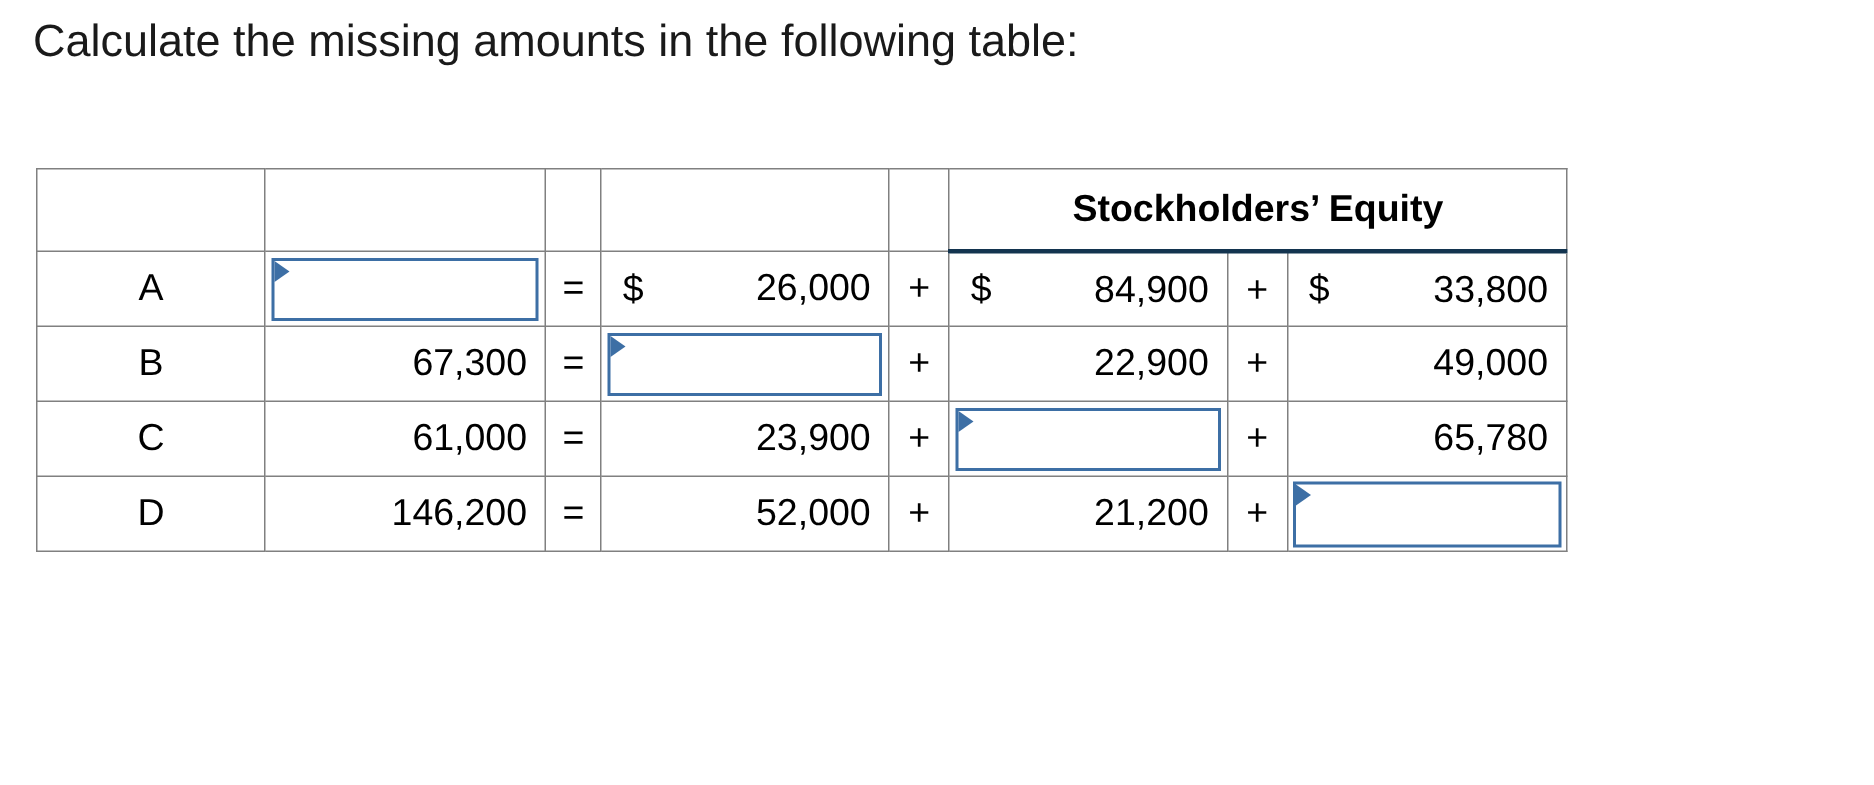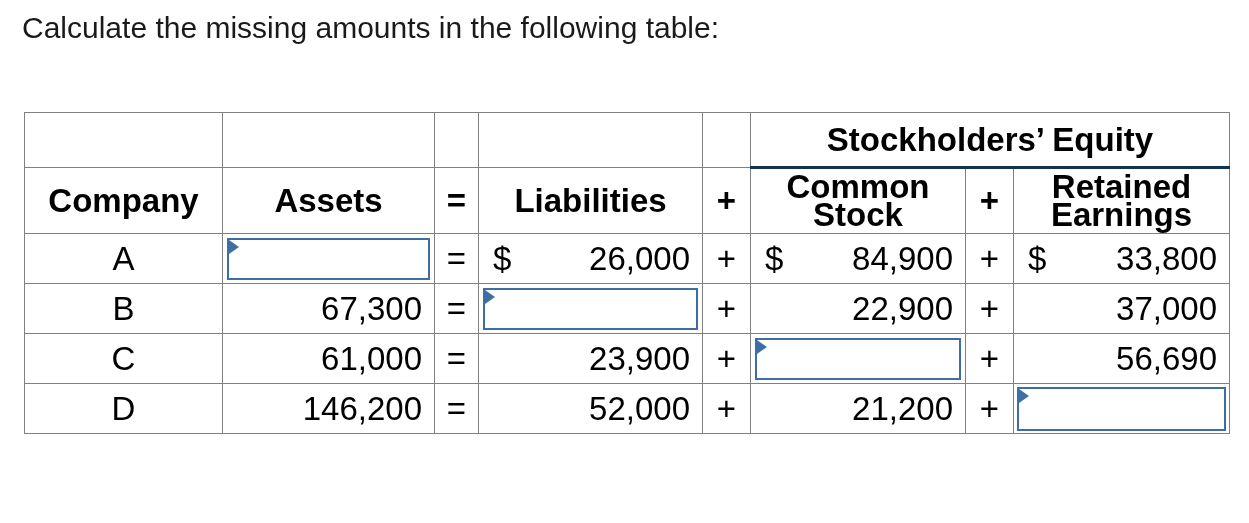--- a/index.html
+++ b/index.html
@@ -9,21 +9,21 @@
   }
   body {
     width: 1249px;
     height: 523px;
     font-family: "Liberation Sans", sans-serif;
     color: #000000;
     overflow: hidden;
   }
   .page {
     position: relative;
-    width: 1248px;
+    width: 1045px;
     height: 523px;
   }
   .prompt {
     position: absolute;
     left: 22px;
     top: 10px;
     font-size: 30px;
     line-height: 36px;
     color: #1a1a1a;
     white-space: nowrap;
@@ -34,21 +34,21 @@
     top: 112px;
   }
   table.grid {
     border-collapse: collapse;
     table-layout: fixed;
   }
   table.grid td, table.grid th {
     border: 1px solid #808080;
     padding: 0;
     margin: 0;
-    font-size: 33px;
+    font-size: 25px;
     color: #000000;
     background: #ffffff;
     vertical-align: middle;
     box-sizing: border-box;
   }
   .hdr {
     background: #73a8e0;
     font-weight: bold;
     text-align: center;
   }
@@ -147,36 +147,20 @@
       <tbody>
           <tr class="h-row1">
         <td class="hdr-blank"></td>
         <td class="hdr-blank"></td>
         <td class="hdr-blank"></td>
         <td class="hdr-blank"></td>
         <td class="hdr-blank"></td>
         <td class="se-title" colspan="3">Stockholders’ Equity</td>
       </tr>
 
-      <tr class="h-row2">
-        <td class="hdr">Company</td>
-        <td class="hdr">Assets</td>
-        <td class="hdr">=</td>
-        <td class="hdr">Liabilities</td>
-        <td class="hdr">+</td>
-        <td class="hdr twoline">
-          <div>Common</div>
-          <div>Stock</div>
-        </td>
-        <td class="hdr">+</td>
-        <td class="hdr twoline">
-          <div>Retained</div>
-          <div>Earnings</div>
-        </td>
-      </tr>
 
       <tr class="d-row">
         <td class="center">A</td>
         <td>
           <div class="inputbox">
             <span class="caret"></span>
             <span class="fill"></span>
           </div>
         </td>
         <td class="center">=</td>
@@ -218,21 +202,21 @@
         </td>
         <td class="center">+</td>
         <td>
           <div class="cellnum">
             <span>22,900</span>
           </div>
         </td>
         <td class="center">+</td>
         <td>
           <div class="cellnum">
-            <span>37,000</span>
+            <span>49,000</span>
           </div>
         </td>
       </tr>
 
       <tr class="d-row">
         <td class="center">C</td>
         <td>
           <div class="cellnum">
             <span>61,000</span>
           </div>
@@ -246,21 +230,21 @@
         <td class="center">+</td>
         <td>
           <div class="inputbox">
             <span class="caret"></span>
             <span class="fill"></span>
           </div>
         </td>
         <td class="center">+</td>
         <td>
           <div class="cellnum">
-            <span>56,690</span>
+            <span>65,780</span>
           </div>
         </td>
       </tr>
 
       <tr class="d-row">
         <td class="center">D</td>
         <td>
           <div class="cellnum">
             <span>146,200</span>
           </div>

